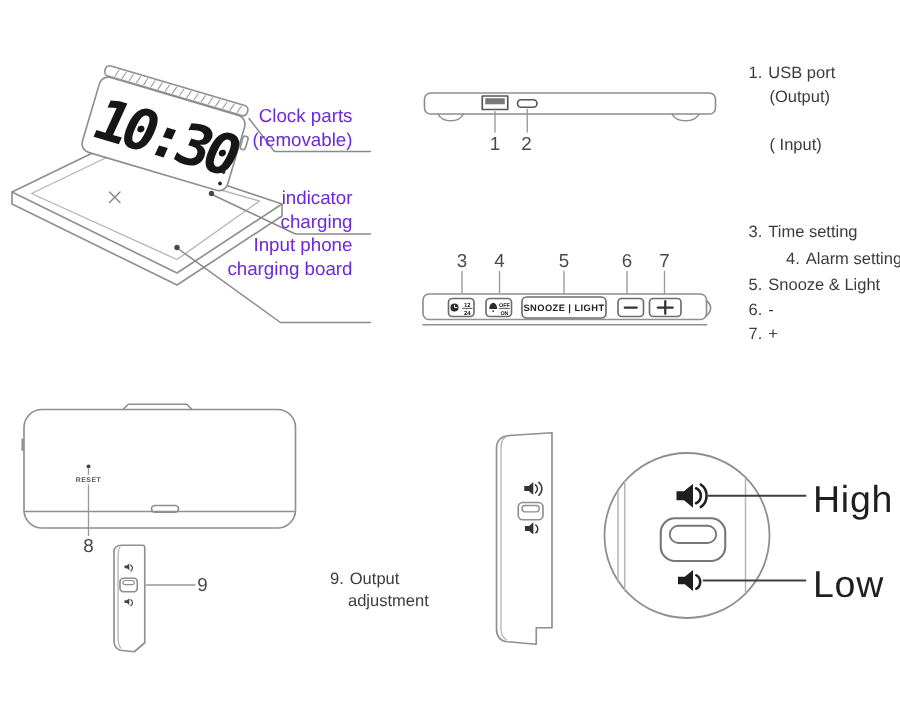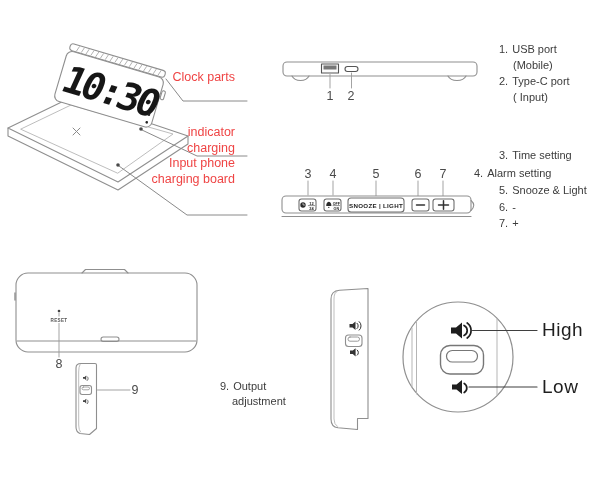--- a/index.html
+++ b/index.html
@@ -1,24 +1,24 @@
 <!DOCTYPE html>
 <html><head>
 <meta charset="utf-8">
 <style>
   html,body{margin:0;padding:0;background:#fff;}
   #page{position:relative;width:600px;height:480px;background:#ffffff;overflow:hidden;
         font-family:"Liberation Sans","DejaVu Sans",sans-serif;}
   svg.art{position:absolute;left:0;top:0;}
   .t{position:absolute;white-space:nowrap;}
-  .label{font-size:12.5px;line-height:15.5px;color:#ef4444;text-align:right;}
+  .label{font-size:12.5px;line-height:15.5px;color:#6d28d9;text-align:right;}
   .legend{font-size:11px;color:#3c3c3c;}
   .legend .n{margin-right:4px;}
   .num{font-size:12.5px;color:#4a4a4a;width:12px;text-align:center;}
-  .biglabel{font-size:19px;color:#1f1f1f;letter-spacing:0.5px;}
+  .biglabel{font-size:25px;color:#1f1f1f;letter-spacing:0.5px;}
 </style>
 </head>
 <body>
 
 <div id="page">
 
   <svg class="art" width="600" height="480" viewBox="0 0 600 480" fill="none" stroke-linecap="round" stroke-linejoin="round">
 
     <g stroke="#8f8f8f" stroke-width="1.1">
 
@@ -146,20 +146,21 @@
       <g fill="#1e1e1e" stroke="none">
         <polygon points="452,384.5 456.5,384.5 462,380 462,394 456.5,389.5 452,389.5"></polygon>
       </g>
       <path d="M464.2,383.5 a5.2,5.2 0 0 1 0,9" stroke="#1e1e1e" stroke-width="1.7"></path>
       <path d="M472.5,330.5 H537 M469,387 H537" stroke="#3f3f3f" stroke-width="1.2"></path>
     </g>
   </svg>
 
   <div class="t label" style="left:135px;top:70px;width:100px">
     <div>Clock parts</div>
+    <div>(removable)</div>
   </div>
   <div class="t label" style="left:135px;top:125px;width:100px">
     <div>indicator</div>
     <div>charging</div>
   </div>
   <div class="t label" style="left:135px;top:156px;width:100px">
     <div>Input phone</div>
     <div>charging board</div>
   </div>
 
@@ -169,29 +170,26 @@
   <div class="t num" style="left:327px;top:167px">4</div>
   <div class="t num" style="left:370px;top:167px">5</div>
   <div class="t num" style="left:412px;top:167px">6</div>
   <div class="t num" style="left:437px;top:167px">7</div>
   <div class="t num" style="left:53px;top:357px">8</div>
   <div class="t num" style="left:129px;top:383px">9</div>
 
   <div class="t legend" style="left:499px;top:43px">
     <span class="n">1.</span><span>USB port</span>
   </div>
-  <div class="t legend" style="left:513px;top:59px">(Mobile)</div>
-  <div class="t legend" style="left:499px;top:75px">
-    <span class="n">2.</span><span>Type-C port</span>
-  </div>
+  <div class="t legend" style="left:513px;top:59px">(Output)</div>
   <div class="t legend" style="left:513px;top:91px">( Input)</div>
   <div class="t legend" style="left:499px;top:149px">
     <span class="n">3.</span><span>Time setting</span>
   </div>
-  <div class="t legend" style="left:474px;top:167px">
+  <div class="t legend" style="left:524px;top:167px">
     <span class="n">4.</span><span>Alarm setting</span>
   </div>
   <div class="t legend" style="left:499px;top:184px">
     <span class="n">5.</span><span>Snooze &amp; Light</span>
   </div>
   <div class="t legend" style="left:499px;top:201px">
     <span class="n">6.</span><span>-</span>
   </div>
   <div class="t legend" style="left:499px;top:217px">
     <span class="n">7.</span><span>+</span>

